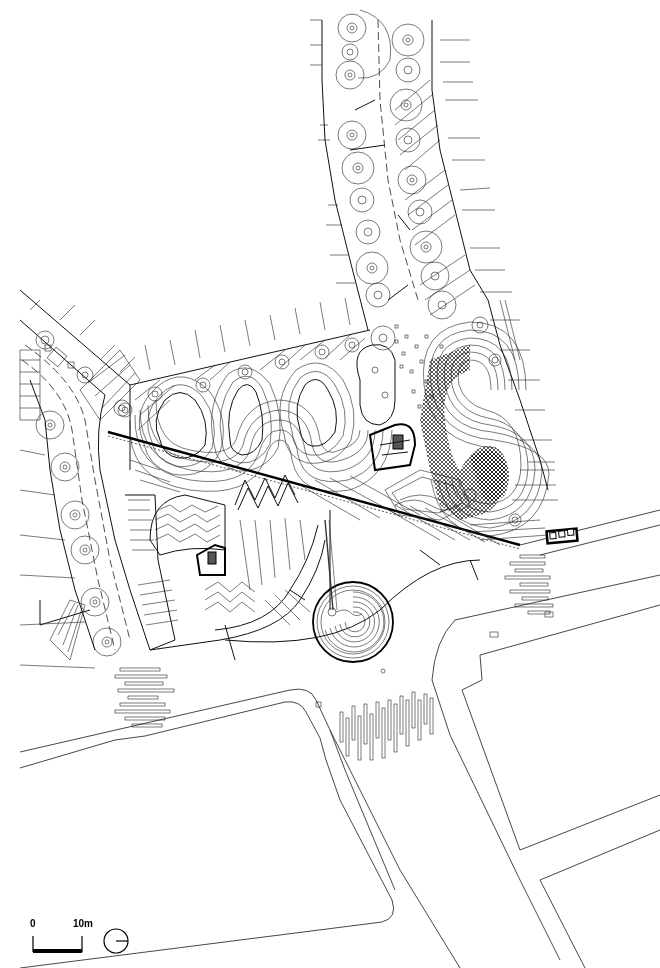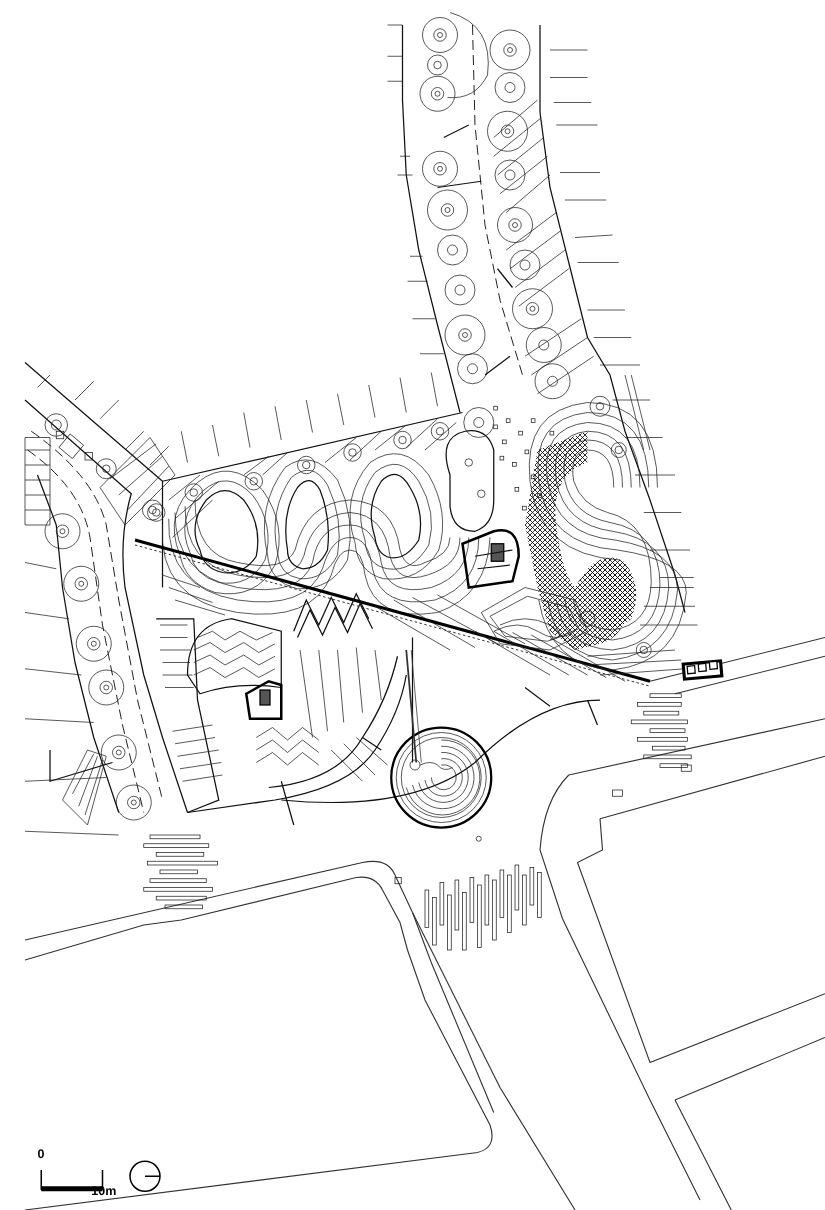--- a/index.html
+++ b/index.html
@@ -468,13 +468,13 @@
     <path d="M116,941 L128,941" stroke="#000" stroke-width="1.2"></path>
   </g>
 
   <g>
     <path d="M33,936 L33,952 M82,936 L82,952" stroke="#000" stroke-width="1.2"></path>
     <rect x="33" y="949" width="49" height="4" fill="#000"></rect>
   </g>
 </svg>
 
 <span class="scale-label" style="left:30px; top:918px;">0</span>
-<span class="scale-label" style="left:73px; top:948px;">10m</span>
+<span class="scale-label" style="left:73px; top:918px;">10m</span>
 
 </body></html>

